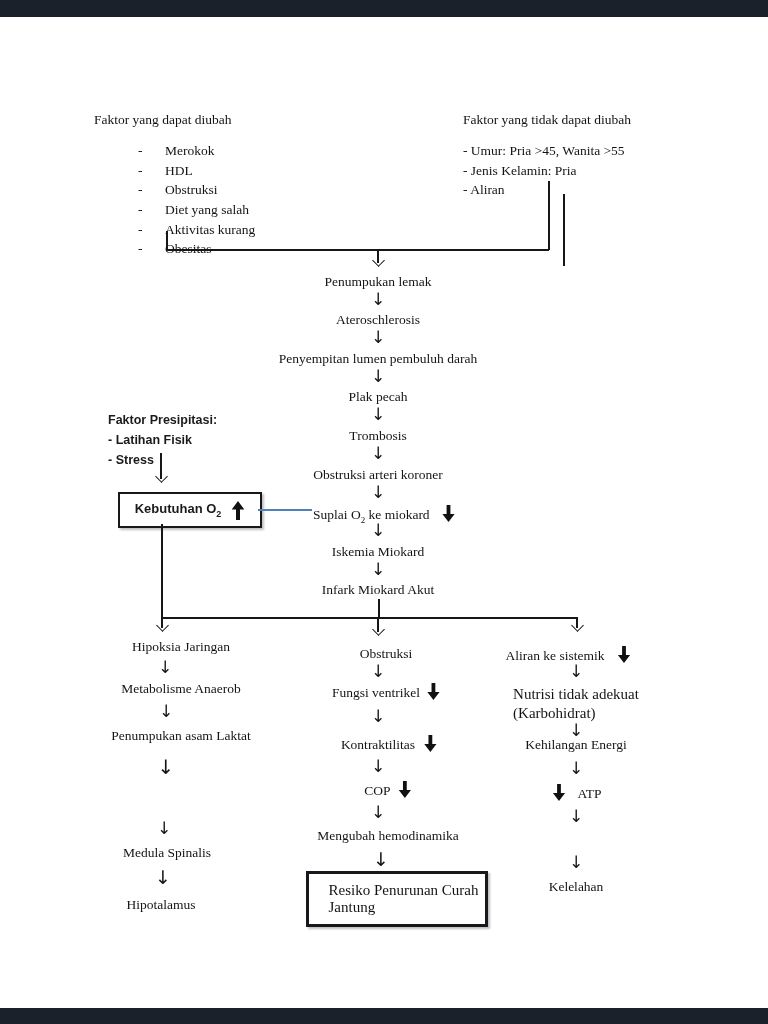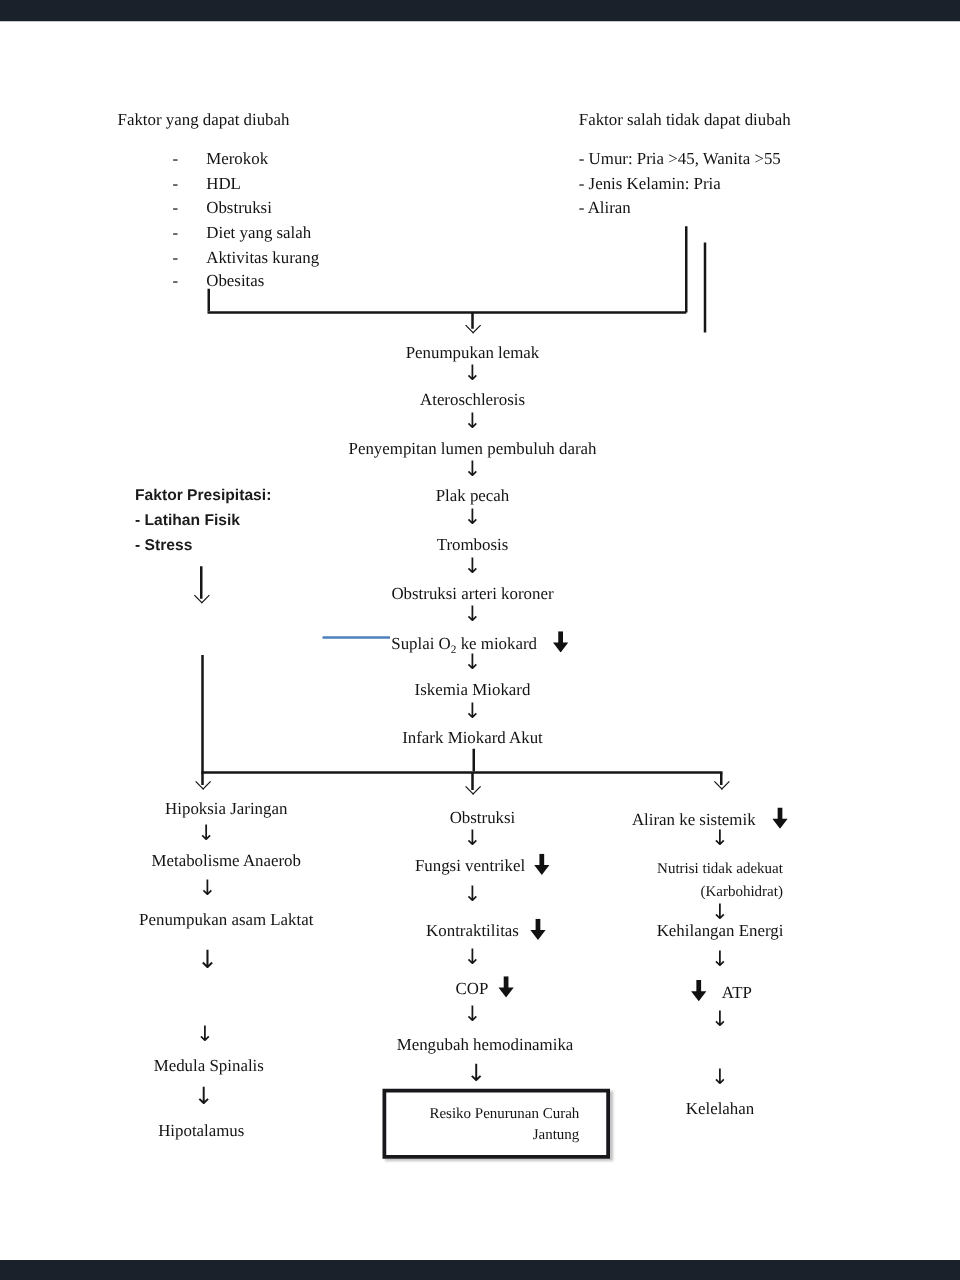--- a/index.html
+++ b/index.html
@@ -2,23 +2,23 @@
 <html><head>
 <meta charset="utf-8">
 <style>
   html,body{margin:0;padding:0;background:#ffffff;}
   #page{position:relative;width:768px;height:1024px;background:#ffffff;overflow:hidden;
         font-family:"Liberation Serif", serif;color:#141414;}
   .bar{position:absolute;left:0;width:768px;background:#1a212b;}
   .bar.top{top:0;height:17px;}
   .bar.bottom{bottom:0;height:16px;}
 
-  .t{position:absolute;white-space:nowrap;font-size:13.5px;}
+  .t{position:absolute;white-space:nowrap;font-size:13.5px;margin-top:24px;}
   .c{position:absolute;white-space:nowrap;font-size:13.5px;transform:translateX(-50%);}
-  .c2{position:absolute;font-size:12px;transform:translateX(-50%);text-align:right;line-height:17px;white-space:nowrap;}
+  .c2{position:absolute;font-size:15px;transform:translateX(-50%);text-align:left;line-height:17px;white-space:nowrap;}
   .sans{font-family:"Liberation Sans", sans-serif;font-weight:700;font-size:12.5px;color:#1b1b1b;}
   .dash{display:inline-block;width:27px;}
   sub{font-size:9px;}
 
   .ln{position:absolute;background:#161616;}
   .ga{position:absolute;transform:translateX(-50%);font-family:"DejaVu Sans", sans-serif;
       font-size:17px;line-height:1;color:#161616;}
   .varr{position:absolute;width:14px;transform:translateX(-50%);}
   .varr .stem{width:1.6px;background:#161616;margin:0 auto;}
   .varr .chev{width:8px;height:8px;border-right:1.7px solid #161616;border-bottom:1.7px solid #161616;
@@ -38,21 +38,21 @@
   <div class="bar bottom"></div>
 
   <div class="t" style="left:94px;top:88px">Faktor yang dapat diubah</div>
   <div class="t" style="left:138px;top:119px"><span class="dash">-</span><span>Merokok</span></div>
   <div class="t" style="left:138px;top:139px"><span class="dash">-</span><span>HDL</span></div>
   <div class="t" style="left:138px;top:158px"><span class="dash">-</span><span>Obstruksi</span></div>
   <div class="t" style="left:138px;top:178px"><span class="dash">-</span><span>Diet yang salah</span></div>
   <div class="t" style="left:138px;top:198px"><span class="dash">-</span><span>Aktivitas kurang</span></div>
   <div class="t" style="left:138px;top:217px"><span class="dash">-</span><span>Obesitas</span></div>
 
-  <div class="t" style="left:463px;top:88px">Faktor salah tidak dapat diubah</div>
+  <div class="t" style="left:463px;top:88px">Faktor yang tidak dapat diubah</div>
   <div class="t" style="left:463px;top:119px">- Umur: Pria &gt;45, Wanita &gt;55</div>
   <div class="t" style="left:463px;top:139px">- Jenis Kelamin: Pria</div>
   <div class="t" style="left:463px;top:158px">- Aliran</div>
 
   <div class="ln" style="left:166px;top:231px;width:1.5px;height:18px"></div>
   <div class="ln" style="left:166px;top:249px;width:383px;height:1.5px"></div>
   <div class="ln" style="left:548px;top:181px;width:1.5px;height:69px"></div>
   <div class="ln" style="left:563px;top:194px;width:1.5px;height:72px"></div>
   <div class="varr" style="left:378px;top:250px">
       <div class="stem" style="height:13px"></div>
@@ -82,20 +82,26 @@
   <div class="c" style="left:378px;top:582px">Infark Miokard Akut</div>
 
   <div class="t sans" style="left:108px;top:389px">Faktor Presipitasi:</div>
   <div class="t sans" style="left:108px;top:409px">- Latihan Fisik</div>
   <div class="t sans" style="left:108px;top:429px">- Stress</div>
   <div class="varr" style="left:161px;top:453px">
       <div class="stem" style="height:26px"></div>
       <div class="chev"></div>
     </div>
 
+  <div class="box" style="left:118px;top:492px;width:140px;height:32px">
+    <span class="sans" style="position:static;font-size:13px"><span>Kebutuhan O</span><sub>2</sub></span>
+    <svg class="boldarr" width="14" height="19" viewBox="0 0 14 19" style="margin-left:10px">
+        <path d="M7 0 l6.3 8.6 h-4.3 v10.4 h-4 v-10.4 h-4.3 z" fill="#111"></path>
+      </svg>
+  </div>
   <div class="blue" style="left:258px;top:509px;width:54px;background:#4f81bd"></div>
   <div class="ln" style="left:161px;top:524px;width:1.6px;height:94px"></div>
 
   <div class="ln" style="left:378px;top:599px;width:1.6px;height:18px"></div>
   <div class="ln" style="left:161px;top:617px;width:417px;height:1.5px"></div>
   <div class="varr" style="left:162px;top:618px">
       <div class="stem" style="height:10px"></div>
       <div class="chev"></div>
     </div>
   <div class="varr" style="left:378px;top:618px">

